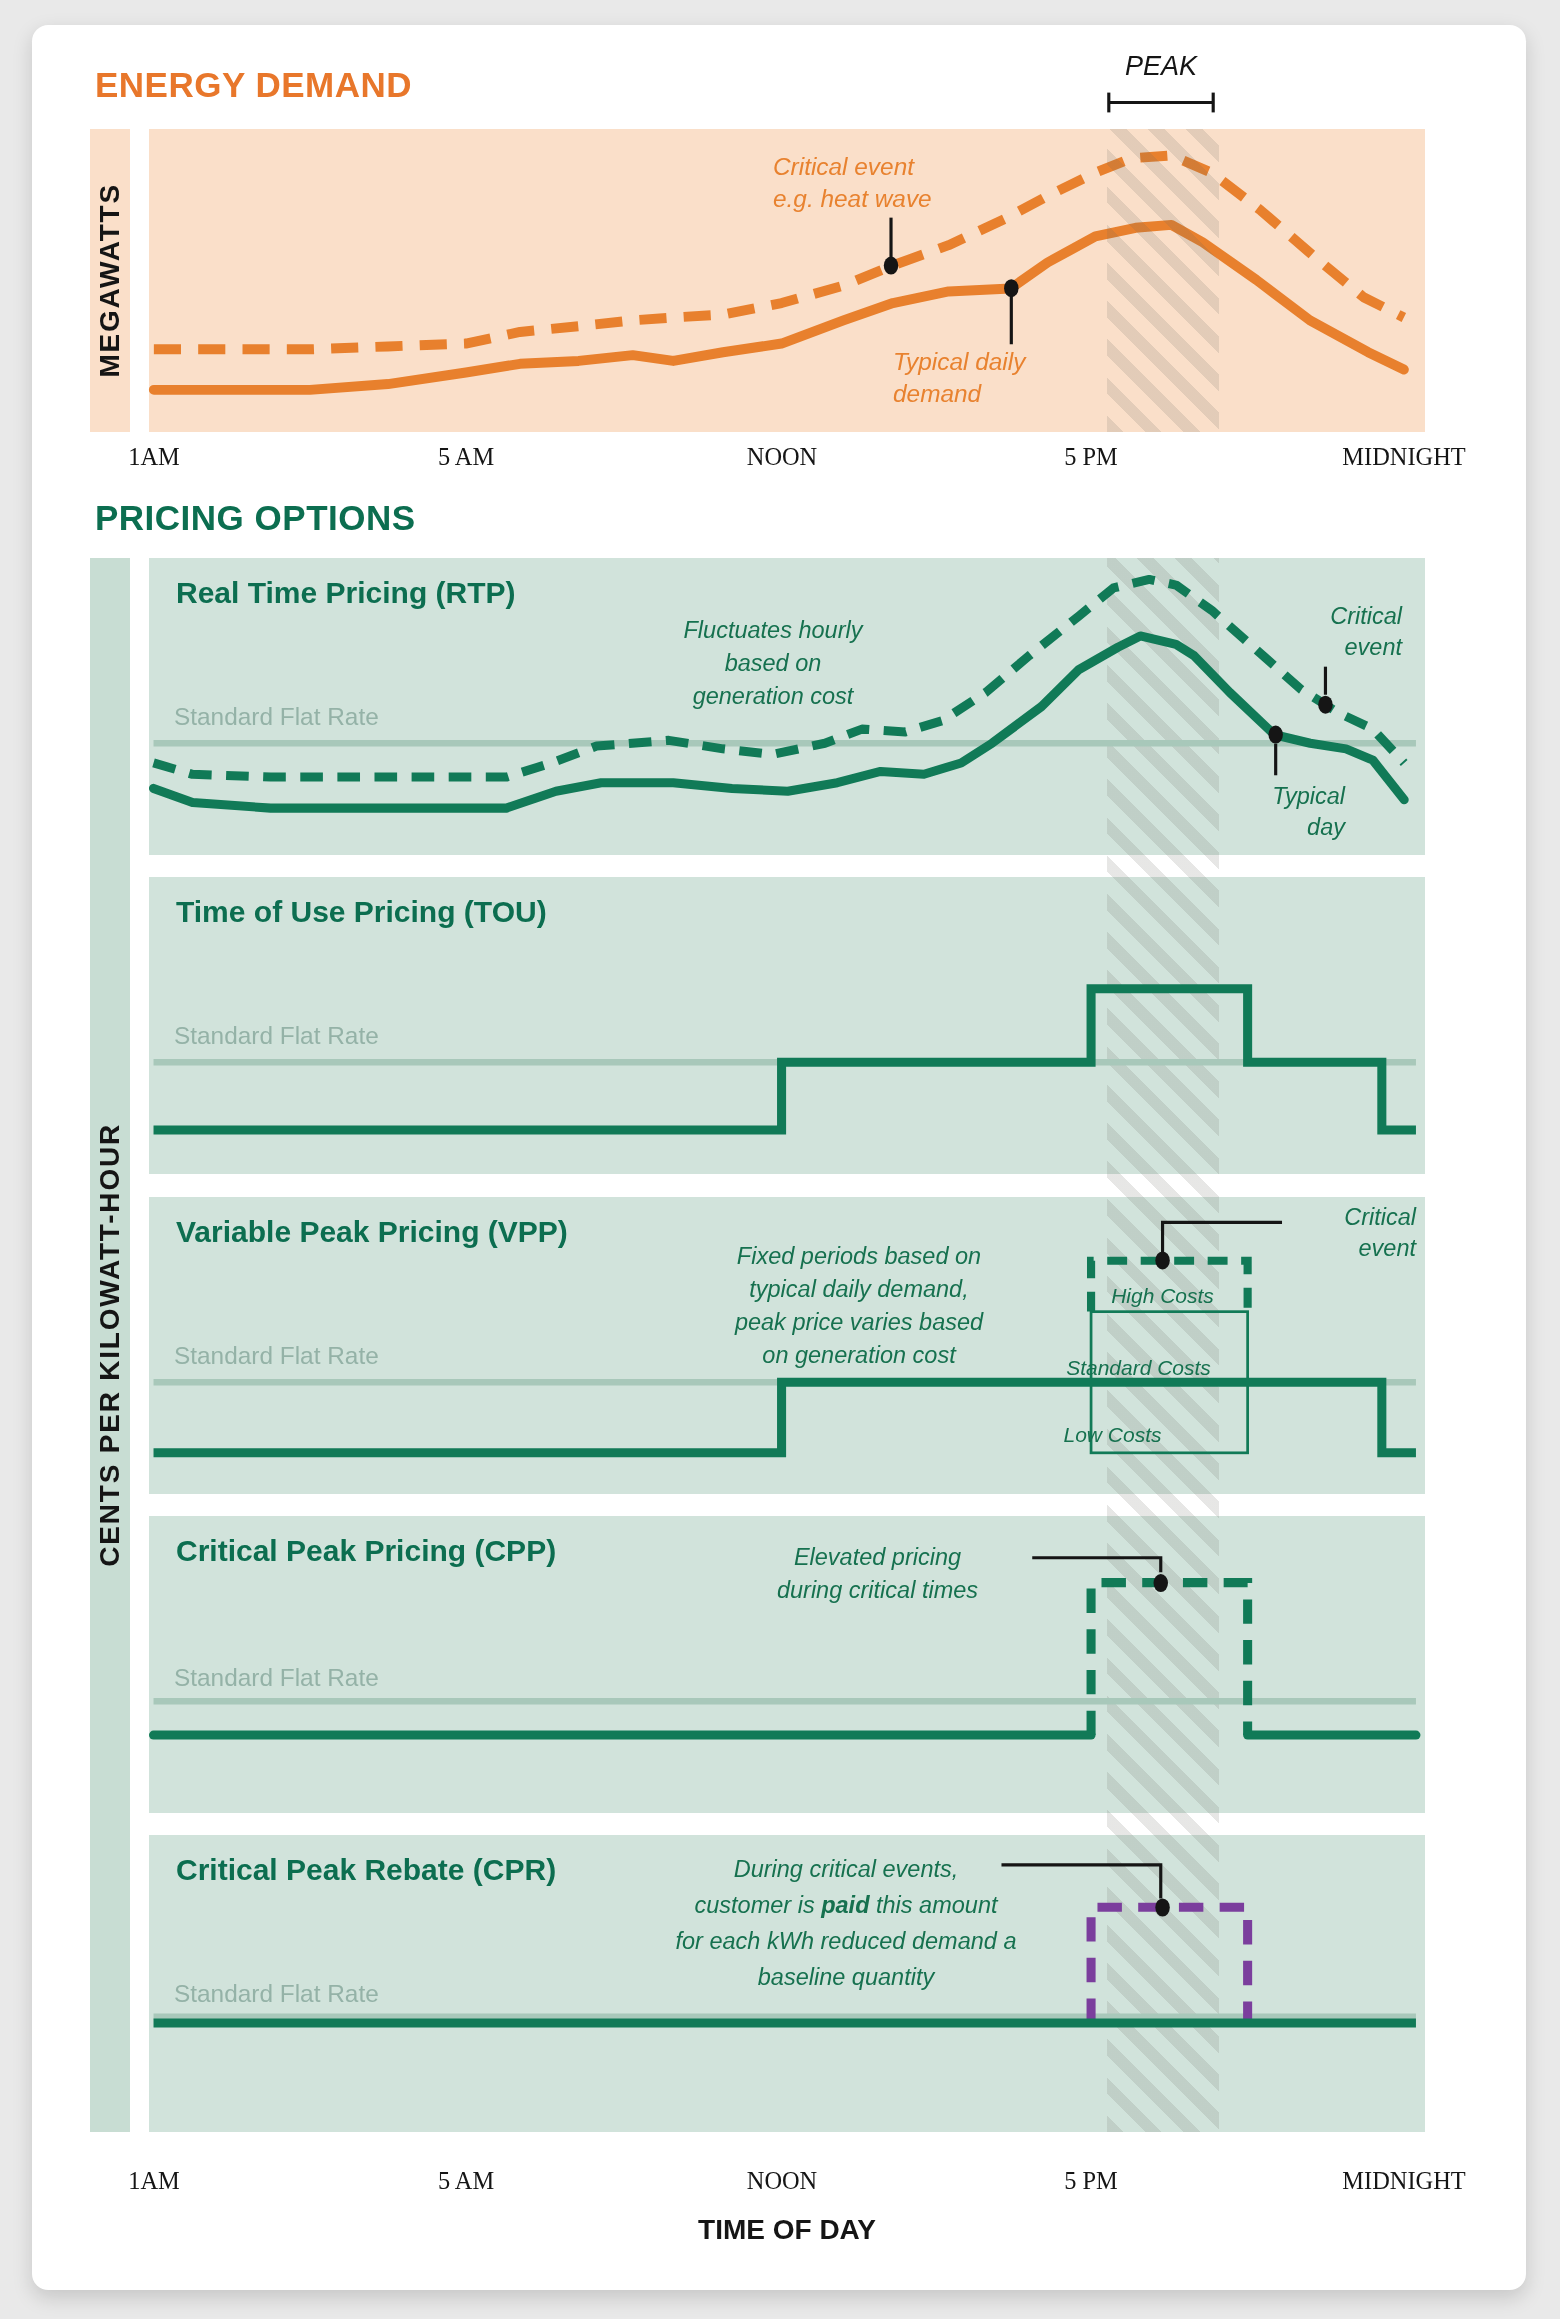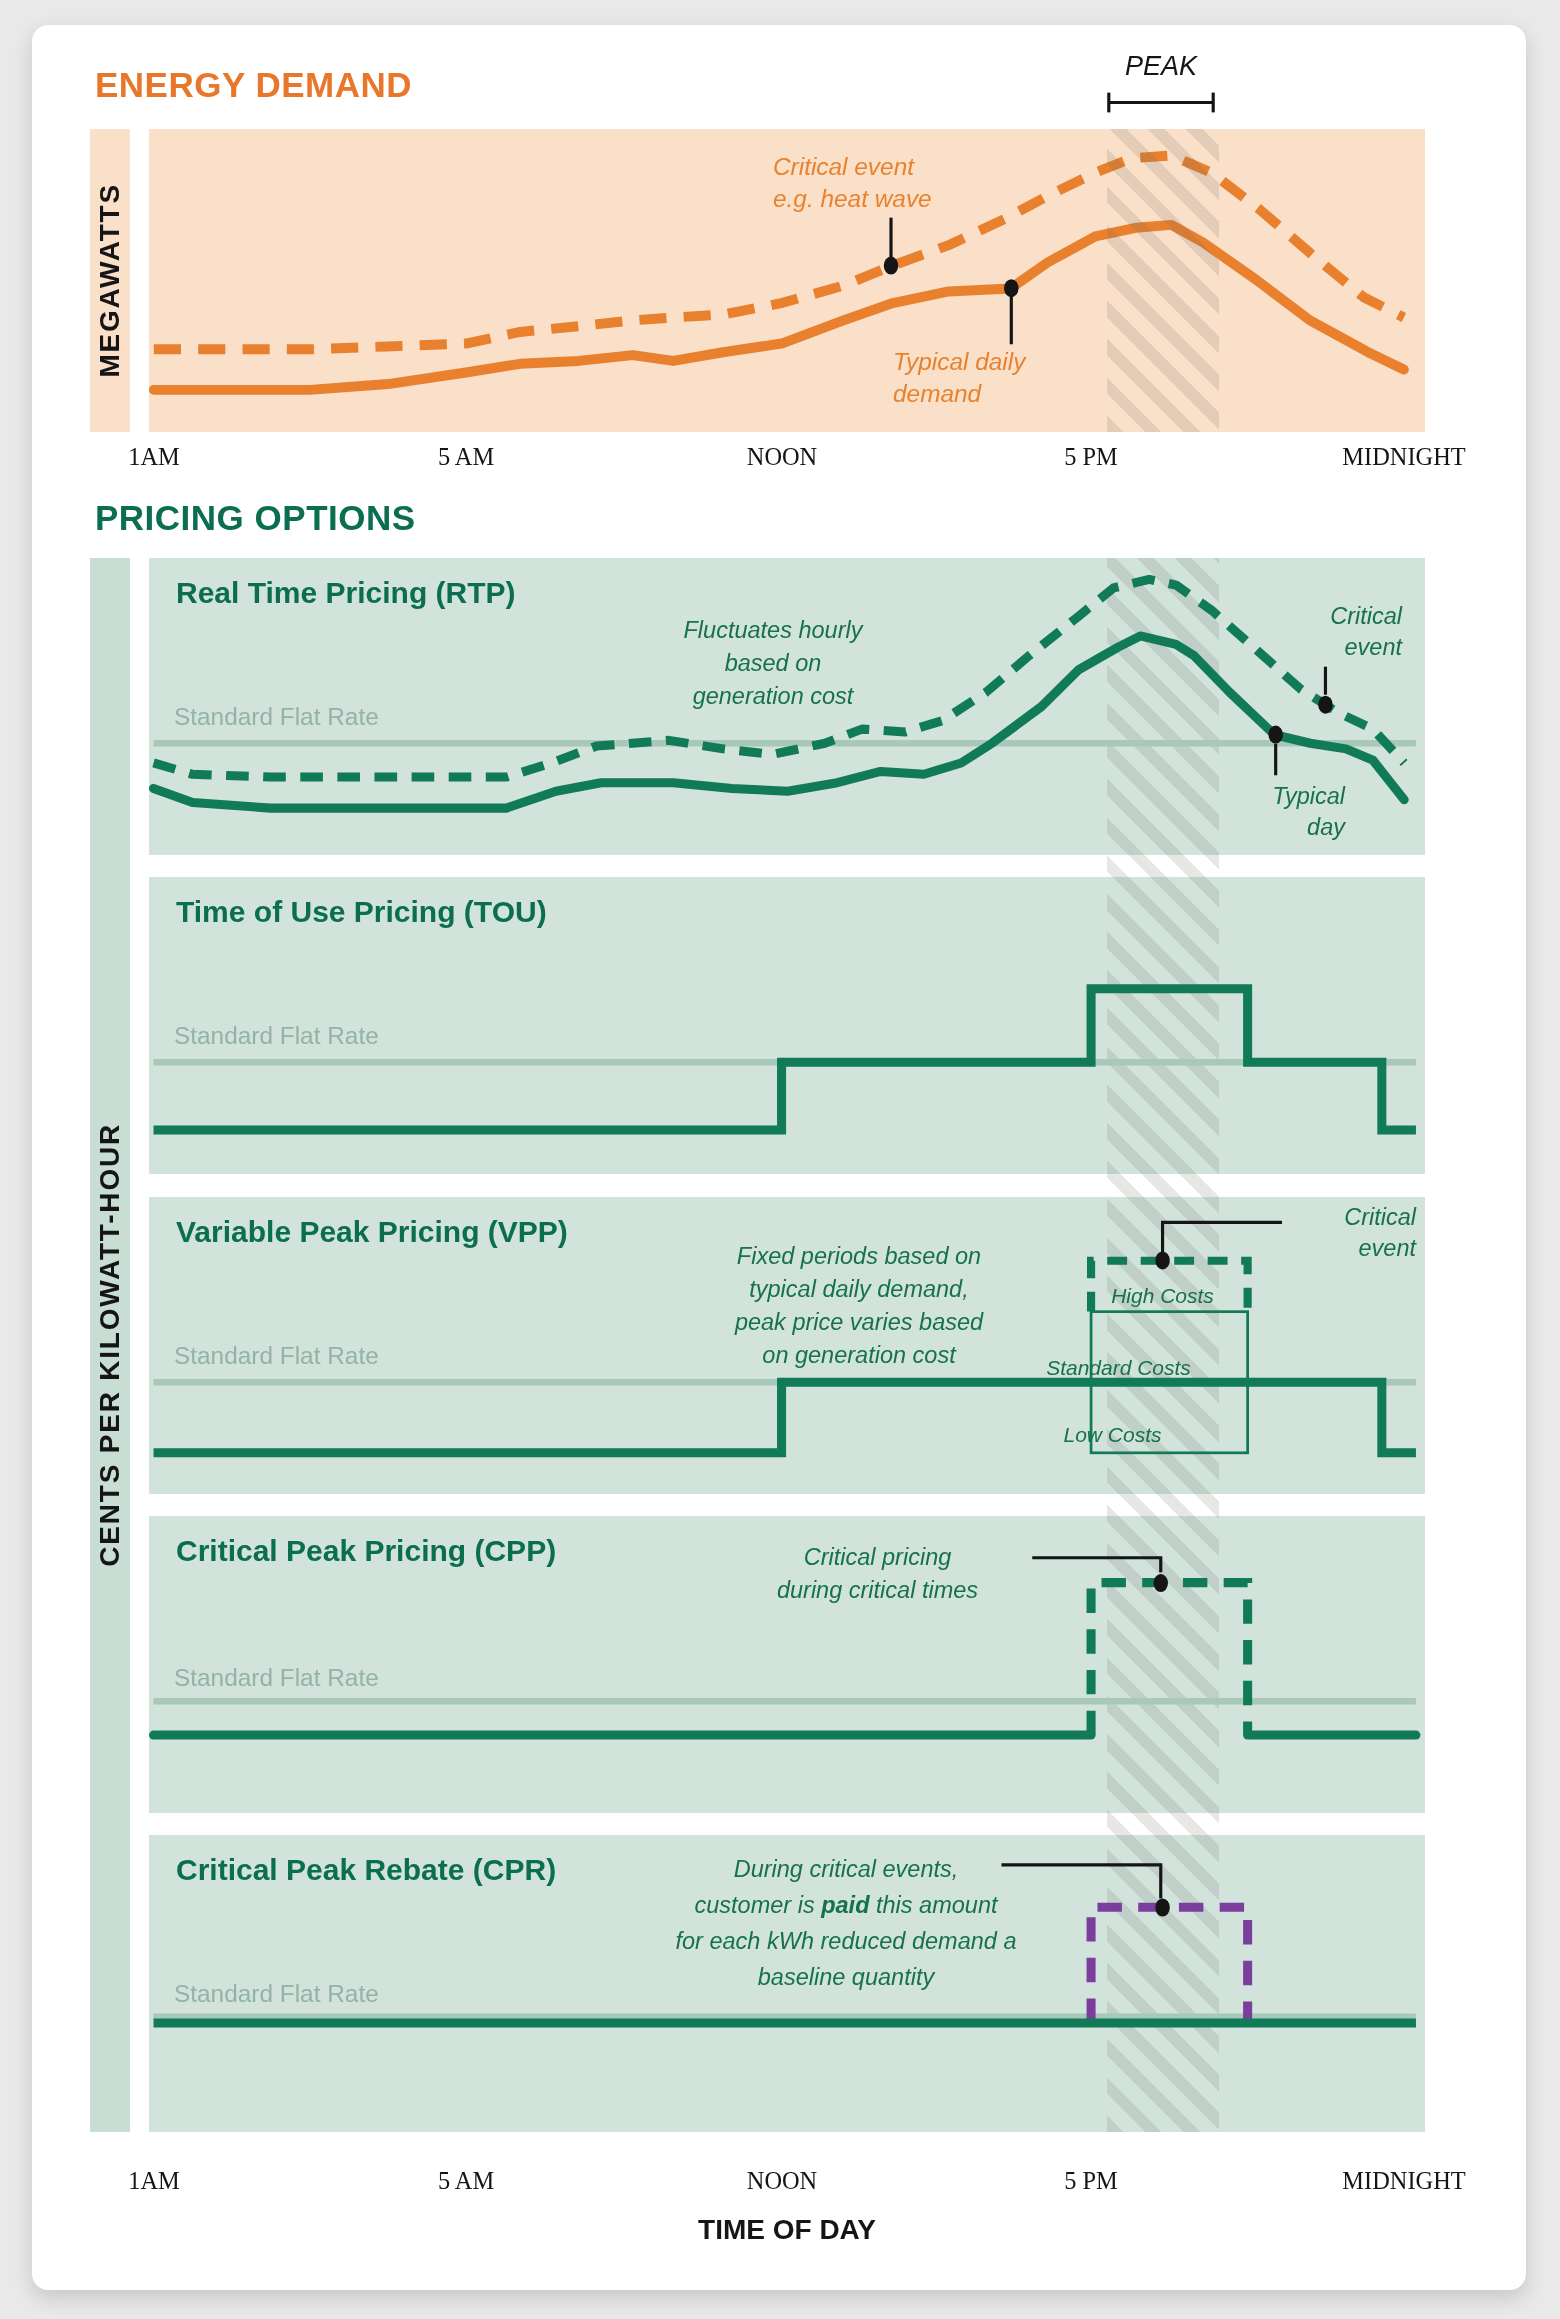--- a/index.html
+++ b/index.html
@@ -137,41 +137,41 @@
     </svg>
     <div class="panel-title">Variable Peak Pricing (VPP)</div>
     <div class="flat-label" style="top:145px;">Standard Flat Rate</div>
     <div class="note" style="left:529px;top:43px;width:362px;line-height:33px;">
       <div>Fixed periods based on</div>
       <div>typical daily demand,</div>
       <div>peak price varies based</div>
       <div>on generation cost</div>
     </div>
     <div class="cost-label" style="left:914px;top:87px;">High Costs</div>
-    <div class="cost-label" style="left:870px;top:159px;">Standard Costs</div>
+    <div class="cost-label" style="left:890px;top:159px;">Standard Costs</div>
     <div class="cost-label" style="left:864px;top:226px;">Low Costs</div>
     <div class="glabel" style="left:1122px;top:5.4px;width:145px;">
       <div>Critical</div>
       <div>event</div>
     </div>
   </div>
 
   <div class="panel" style="top:1516px;">
     <svg width="1276" height="297" viewBox="0 0 1410 328">
       <line id="flat-cpp" x1="5" x2="1400" stroke="#A8C8BA" stroke-width="7" y1="204.6" y2="204.6"></line>
       <path id="cpp-event" fill="none" stroke="#117A57" stroke-width="10" stroke-dasharray="27 18" d="M1041,242 L1041,73.51999999999998 L1214,73.51999999999998 L1214,242"></path>
       <path id="cpp-left" fill="none" stroke="#117A57" stroke-width="10" stroke-linecap="round" d="M5.0,242.0 L1041.0,242.0"></path>
       <path id="cpp-right" fill="none" stroke="#117A57" stroke-width="10" stroke-linecap="round" d="M1214.0,242.0 L1400.0,242.0"></path>
       <path d="M976,46 L1118,46 L1118,62" fill="none" stroke="#151515" stroke-width="3.5"></path>
       <ellipse cx="1118" cy="74" rx="8" ry="10" fill="#151515"></ellipse>
     </svg>
     <div class="panel-title">Critical Peak Pricing (CPP)</div>
     <div class="flat-label" style="top:148px;">Standard Flat Rate</div>
     <div class="note" style="left:579px;top:25px;width:299px;line-height:33px;">
-      <div>Critical pricing</div>
+      <div>Elevated pricing</div>
       <div>during critical times</div>
     </div>
   </div>
 
   <div class="panel" style="top:1835px;">
     <svg width="1276" height="297" viewBox="0 0 1410 328">
       <line id="flat-cpr" x1="5" x2="1400" stroke="#A8C8BA" stroke-width="7" y1="200.6" y2="200.6"></line>
       <path id="cpr-rebate" fill="none" stroke="#7B3E9D" stroke-width="10" stroke-dasharray="27 18" d="M1041,207.68 L1041,79.75999999999999 L1214,79.75999999999999 L1214,207.68"></path>
       <line id="cpr-line" x1="5" x2="1400" stroke="#117A57" stroke-width="10" y1="207.7" y2="207.7"></line>
       <path d="M942,33 L1118,33 L1118,70" fill="none" stroke="#151515" stroke-width="3.5"></path>

